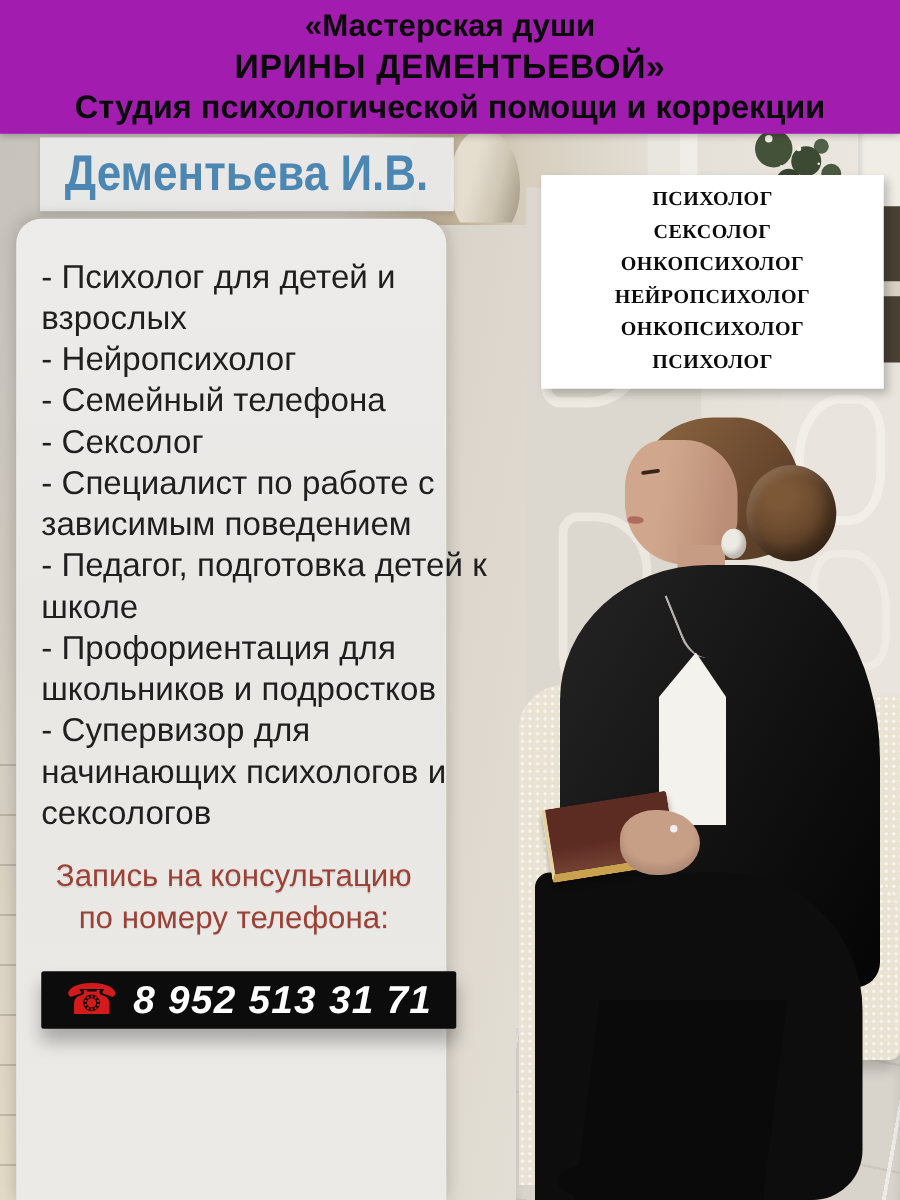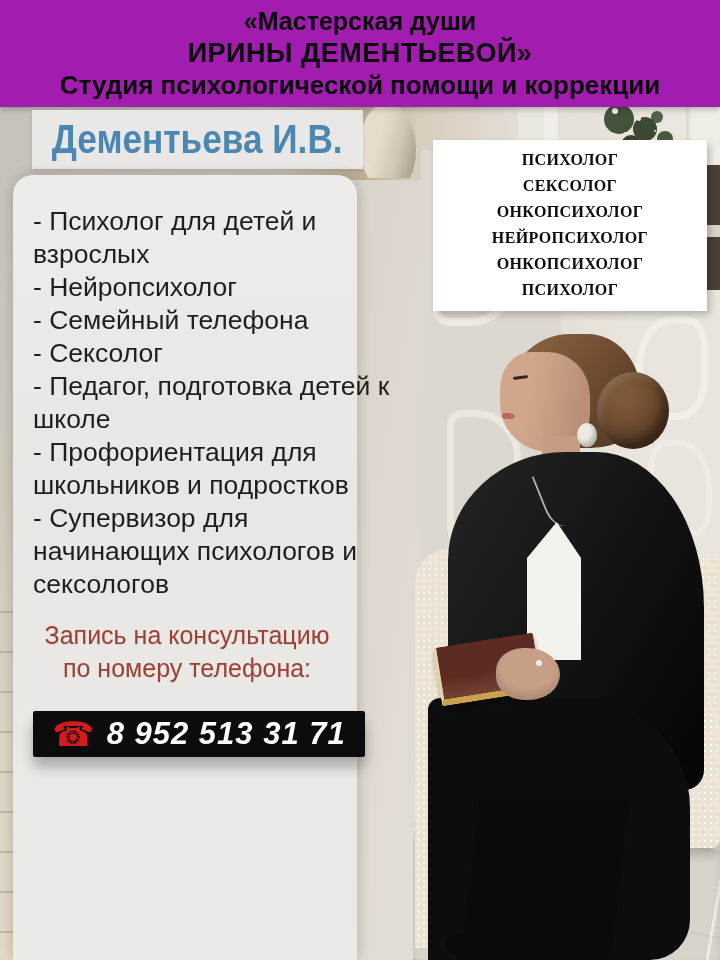--- a/index.html
+++ b/index.html
@@ -164,20 +164,21 @@
   <div>ОНКОПСИХОЛОГ</div>
   <div>ПСИХОЛОГ</div>
 </div>
 
 <div class="abs panel">
   <div>
     <div class="service">- Психолог для детей и взрослых</div>
     <div class="service">- Нейропсихолог</div>
     <div class="service">- Семейный телефона</div>
     <div class="service">- Сексолог</div>
+    <div class="service">- Специалист по работе с зависимым поведением</div>
     <div class="service">- Педагог, подготовка детей к школе</div>
     <div class="service">- Профориентация для школьников и подростков</div>
     <div class="service">- Супервизор для начинающих психологов и сексологов</div>
   </div>
   <div class="booking">
     <div>Запись на консультацию</div>
     <div>по номеру телефона:</div>
   </div>
   <div class="phone-badge">
     <span class="phone-icon">☎</span>

